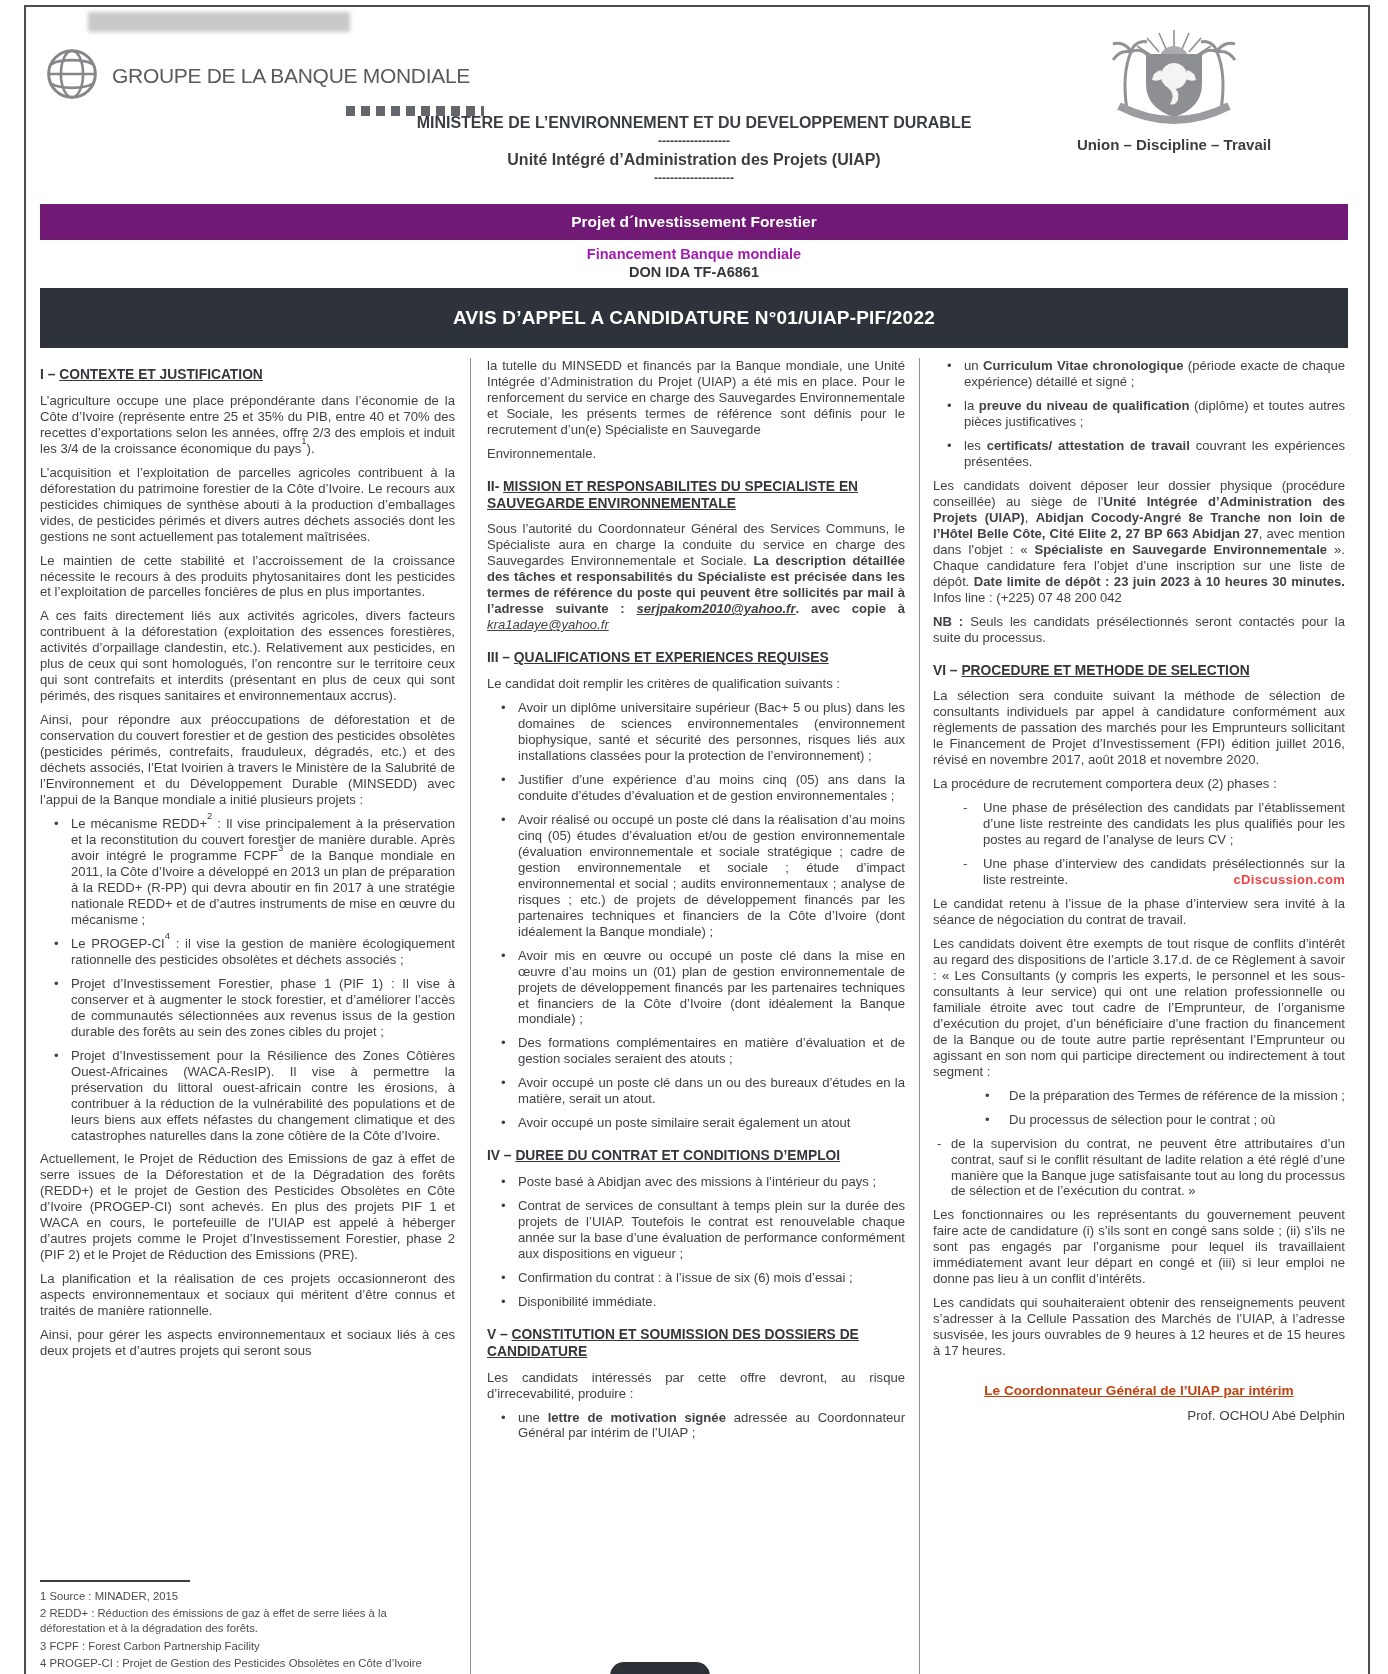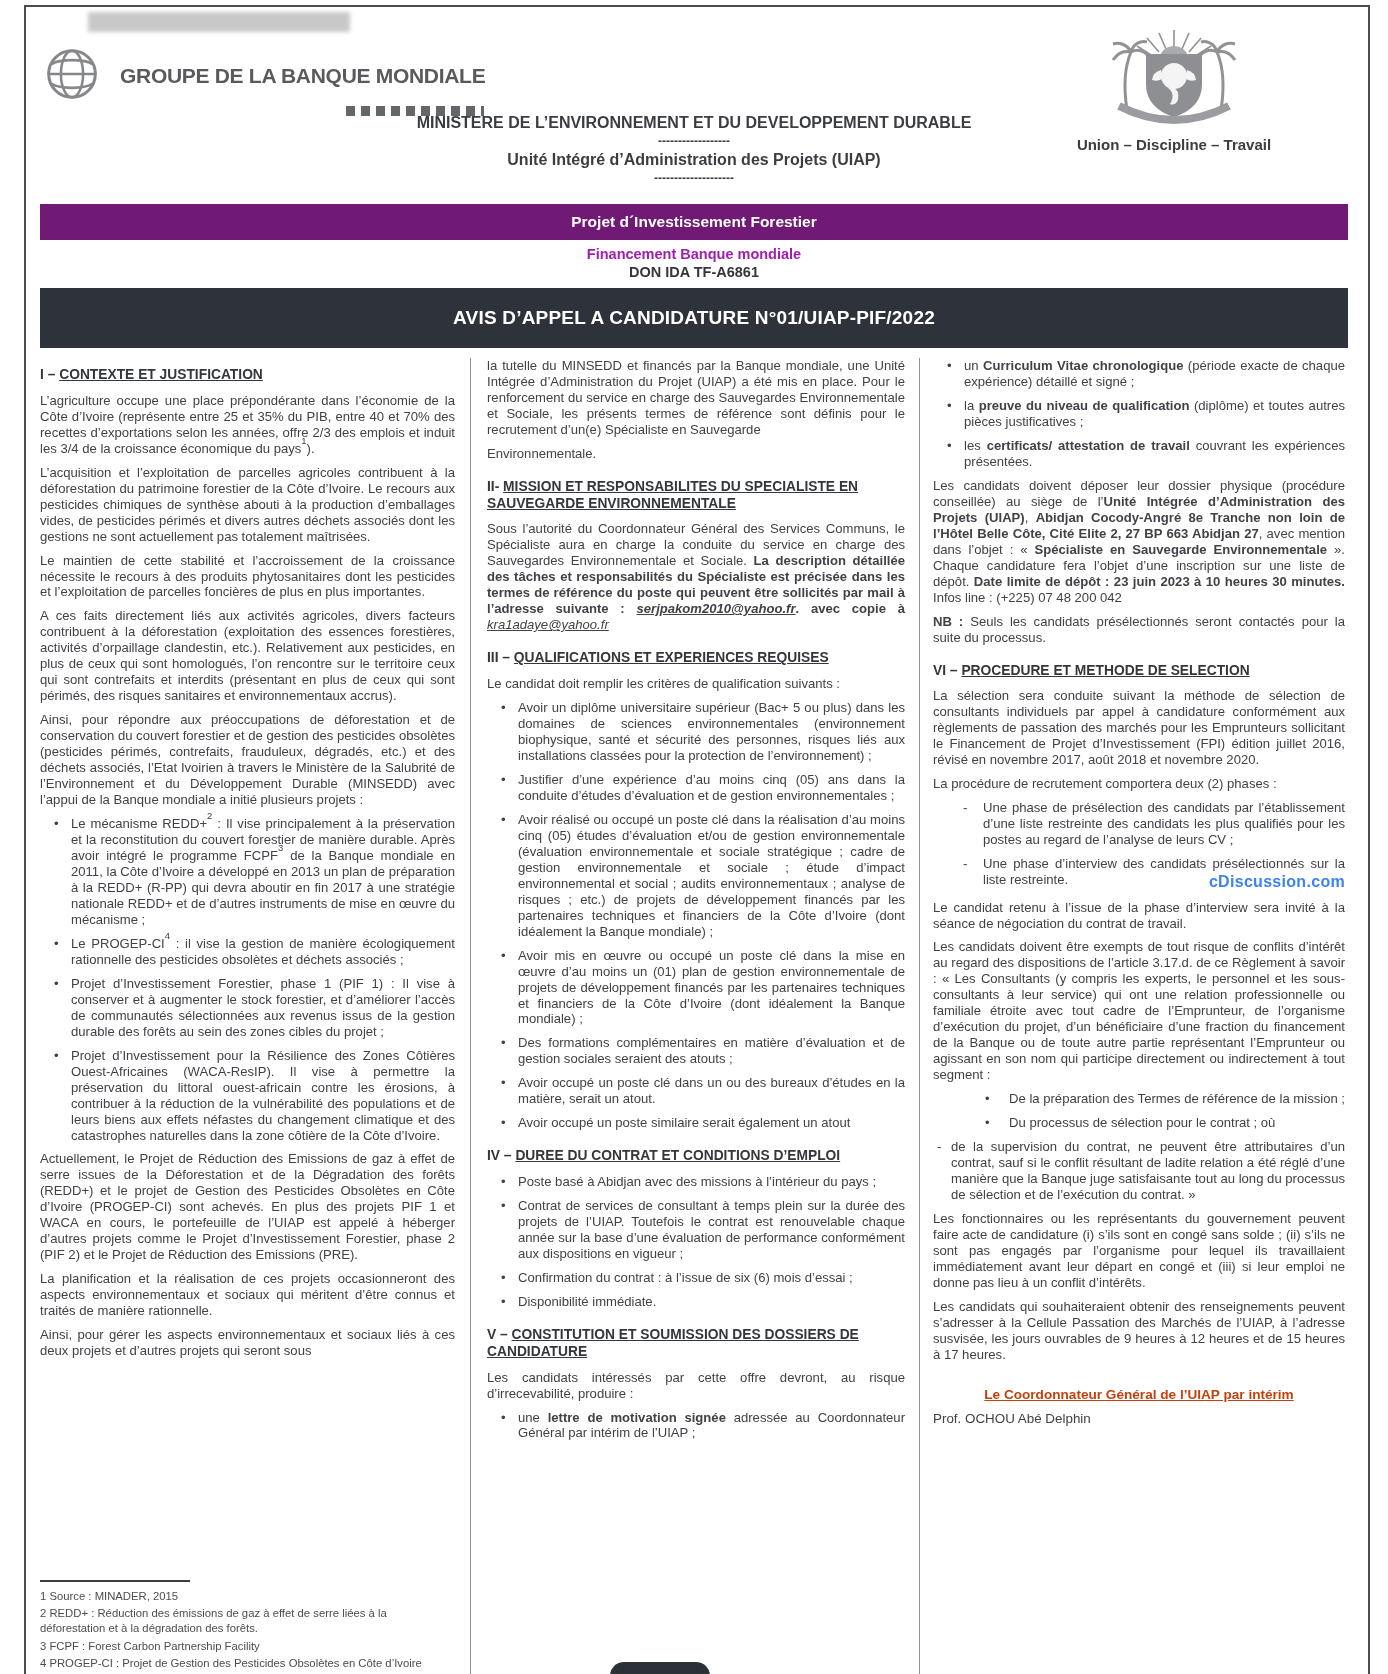--- a/index.html
+++ b/index.html
@@ -6,21 +6,21 @@
   #page{position:relative;width:1388px;height:1674px;background:#ffffff;overflow:hidden;
         font-family:"Liberation Sans","DejaVu Sans",sans-serif;color:#3f4247;}
   .frame{position:absolute;left:24px;top:5px;right:18px;height:1705px;
          border:2px solid #4a4d52;border-bottom:none;pointer-events:none;}
   
   .blurbar{position:absolute;left:88px;top:12px;width:262px;height:20px;background:#bfbfbf;filter:blur(2px);opacity:.85;}
   .smudge{position:absolute;left:346px;top:106px;width:138px;height:10px;opacity:.8;
           background:repeating-linear-gradient(90deg,#3d4046 0 9px,transparent 9px 15px);filter:blur(.4px);}
   
   .logo-block{position:absolute;left:44px;top:46px;display:flex;align-items:center;}
-  .logo-text{font-size:21px;font-weight:bold;color:#595a5e;letter-spacing:-0.3px;margin-left:20px;}
+  .logo-text{font-size:21px;font-weight:normal;color:#595a5e;letter-spacing:-0.3px;margin-left:12px;}
   .arms-block{position:absolute;left:1048px;top:22px;width:252px;text-align:center;}
   .motto{font-size:15px;font-weight:bold;color:#3a3d42;margin-top:2px;}
   .center-block{position:absolute;left:0;right:0;top:114px;text-align:center;color:#3a3d42;}
   .ministry{font-size:16px;font-weight:bold;}
   .dashsep{font-size:12px;font-weight:bold;line-height:1.6;}
   .unit{font-size:16px;font-weight:bold;}
   .project-bar{position:absolute;left:40px;right:40px;top:204px;height:36px;background:#701a75;
                color:#fff;font-weight:bold;font-size:15.5px;text-align:center;line-height:36px;}
   .financing{position:absolute;left:0;right:0;top:246px;text-align:center;font-weight:bold;font-size:14.5px;color:#a21caf;}
   .don{position:absolute;left:0;right:0;top:264px;text-align:center;font-weight:bold;font-size:14.5px;color:#33363b;}
@@ -39,26 +39,26 @@
   .blk-p{margin:0 0 8px;}
   .blk-h{margin:9px 0 9px;font-weight:bold;font-size:13.8px;color:#33363b;text-align:left;}
   .hu{text-decoration:underline;}
   .blk-b,.blk-b2,.blk-d,.blk-d2{display:flex;margin:0 0 8px;}
   .blk-b{padding-left:14px;} .blk-b .mk{flex:none;width:17px;}
   .blk-b2{padding-left:52px;} .blk-b2 .mk{flex:none;width:24px;}
   .blk-d{padding-left:30px;} .blk-d .mk{flex:none;width:20px;}
   .blk-d2{padding-left:4px;} .blk-d2 .mk{flex:none;width:14px;}
   .bc{flex:1;}
   .rb{font-weight:bold;} .ru{text-decoration:underline;} .ri{font-style:italic;}
-  .wm{float:right;color:#3b82f6;font-weight:bold;font-size:16px;letter-spacing:.3px;}
+  .wm{float:right;color:#ef4444;font-weight:bold;font-size:13px;letter-spacing:.3px;}
   sup{font-size:9.5px;vertical-align:top;line-height:0;}
   .fnrule{margin-top:auto;width:150px;border-top:2px solid #3b3e43;margin-bottom:5px;padding-top:2px;flex:none;}
   .blk-n{font-size:11.3px;line-height:1.3;color:#4a4d52;text-align:left;margin:0 0 3px;}
   .blk-sig1{text-align:center;font-weight:bold;text-decoration:underline;margin:16px 0 8px;font-size:13.6px;color:#c2410c;}
-  .blk-sig2{text-align:left;font-size:13.4px;}
+  .blk-sig2{text-align:right;font-size:13.4px;}
   .bottom-btn{position:absolute;left:610px;top:1662px;width:100px;height:28px;background:#2c3037;border-radius:14px;}
 </style>
 </head>
 <body>
 
 <div id="page">
   <div class="frame"></div>
   <div class="blurbar"></div>
   <div class="smudge"></div>
 

